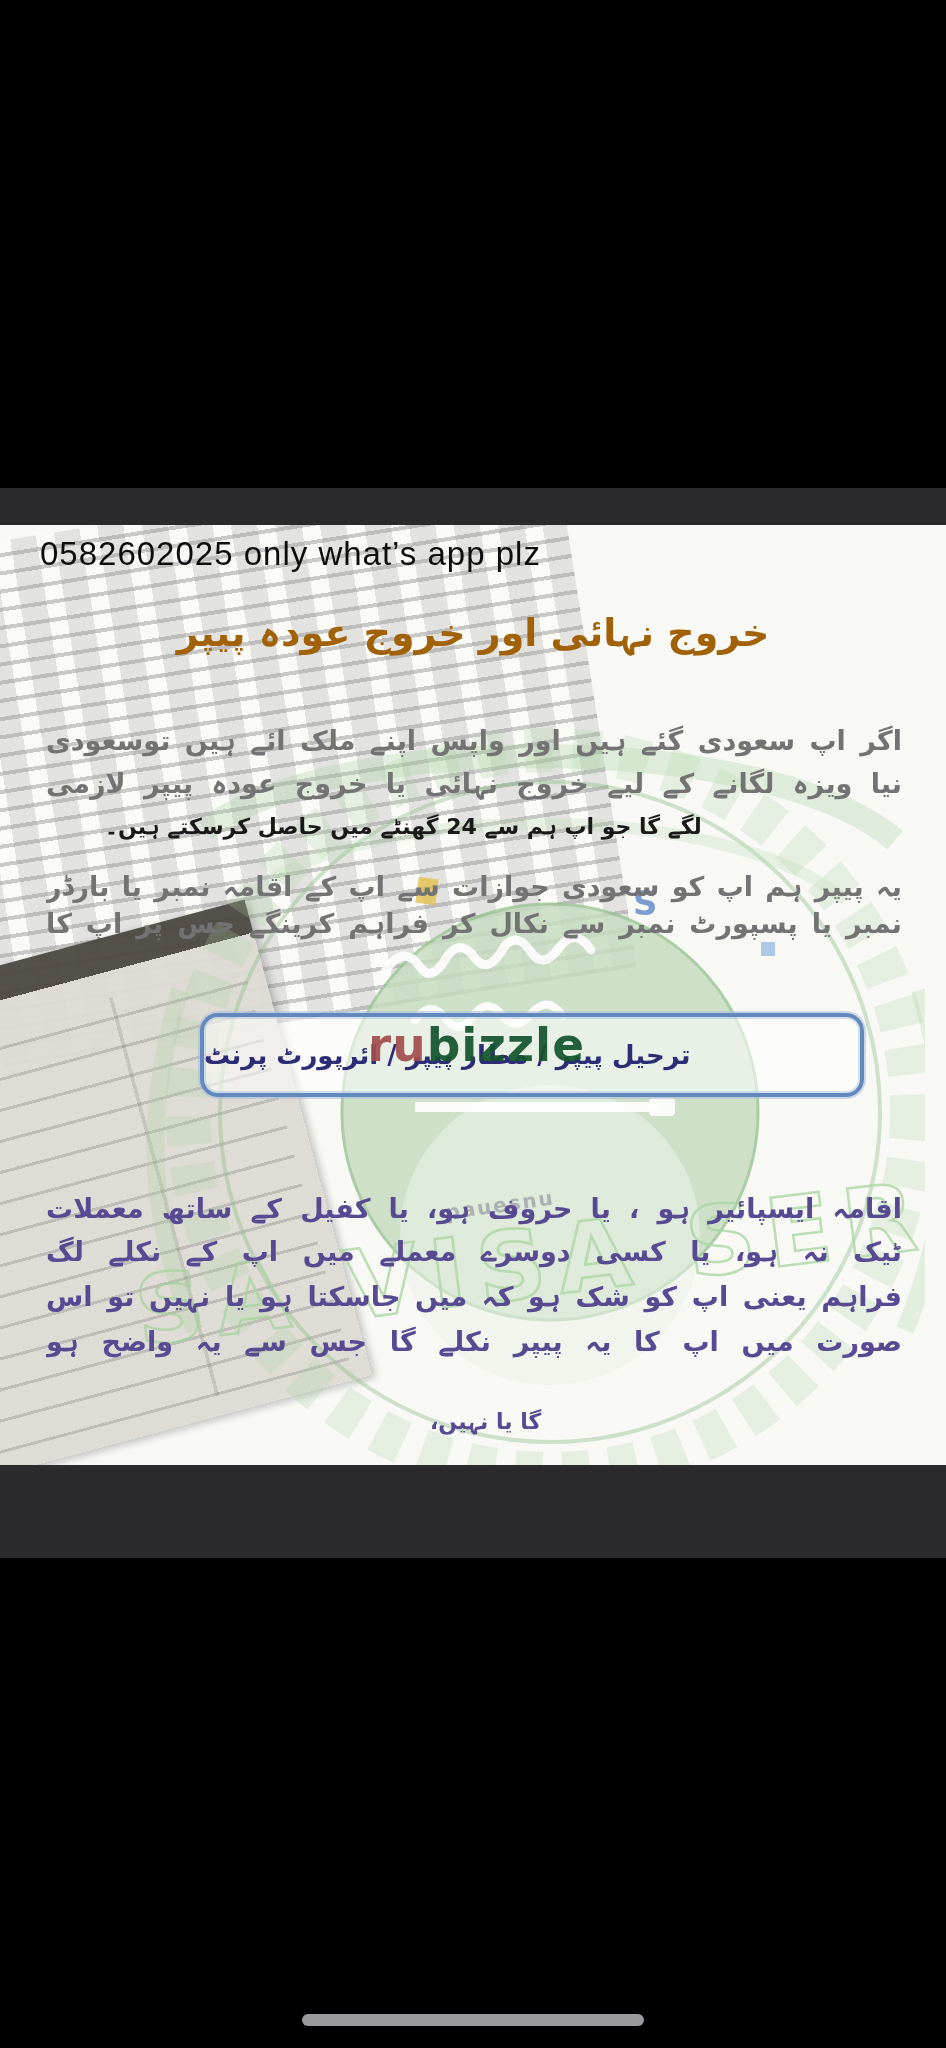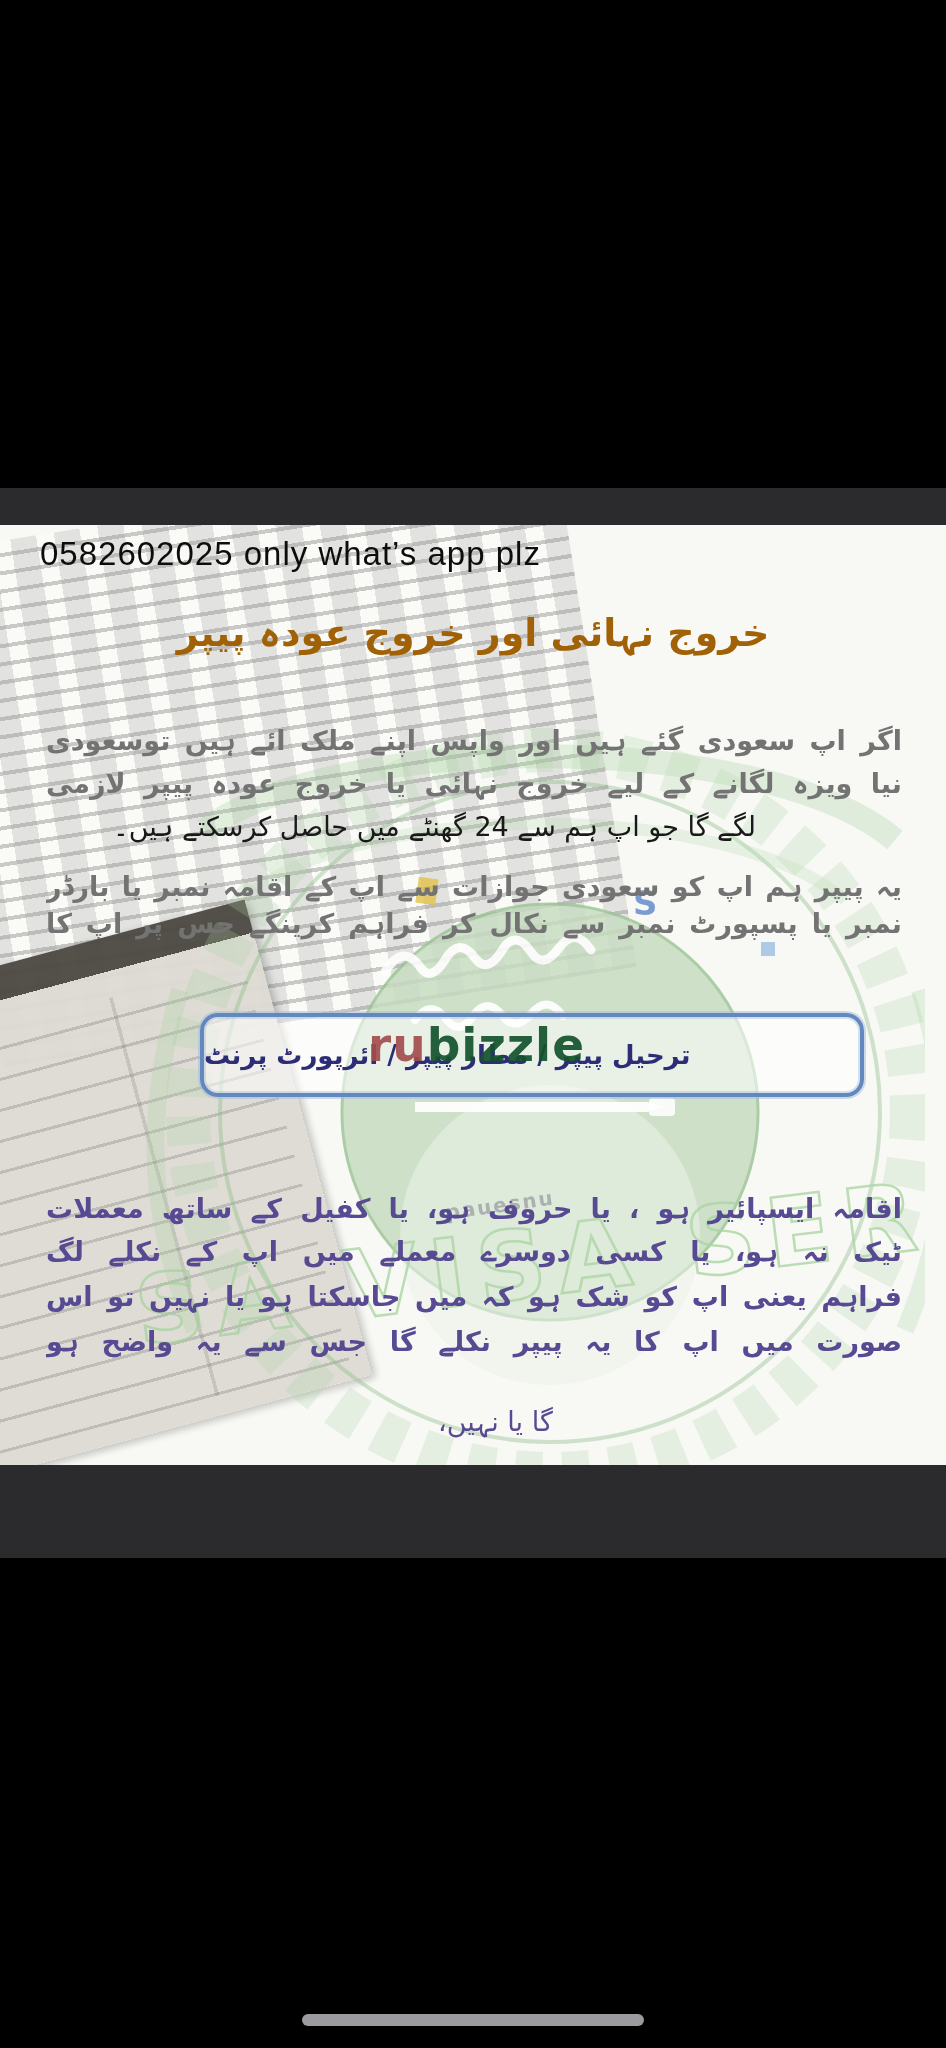--- a/index.html
+++ b/index.html
@@ -30,21 +30,21 @@
   .phone{position:absolute;left:40px;top:10px;z-index:5;white-space:nowrap;
          font-family:"Liberation Sans",sans-serif;font-size:33px;font-weight:400;
          letter-spacing:1px;color:#0d0d0d;}
   .heading{position:absolute;left:0;top:86px;width:100%;z-index:5;text-align:center;
          direction:rtl;font-size:38px;font-weight:700;color:#a16207;}
 
   .uline{position:absolute;left:46px;width:856px;height:44px;overflow:hidden;z-index:5;
          direction:rtl;font-size:27px;font-weight:700;line-height:40px;color:#737373;
          text-align:justify;text-align-last:justify;}
   .uline-short{position:absolute;z-index:5;white-space:nowrap;direction:rtl;
-         font-size:27px;font-weight:400;line-height:40px;color:#191919;margin-left:8px;}
+         font-size:22px;font-weight:700;line-height:40px;color:#191919;}
   .purple{color:#574a92;}
 
   .titlebox{position:absolute;left:200px;top:488px;width:664px;height:84px;z-index:3;
          box-sizing:border-box;border:4px solid #6288bd;border-radius:18px;
          background:rgba(255,255,255,.55);
          box-shadow:0 0 0 2px rgba(165,190,220,.55), inset 0 0 0 2px rgba(165,190,220,.45);}
   .titlebox-text{width:100%;height:100%;line-height:76px;text-align:left;direction:rtl;
          font-size:26px;font-weight:700;color:#2d2d77;}
 
   .rubizzle{position:absolute;left:368px;top:492px;z-index:6;font-size:47px;font-weight:700;

